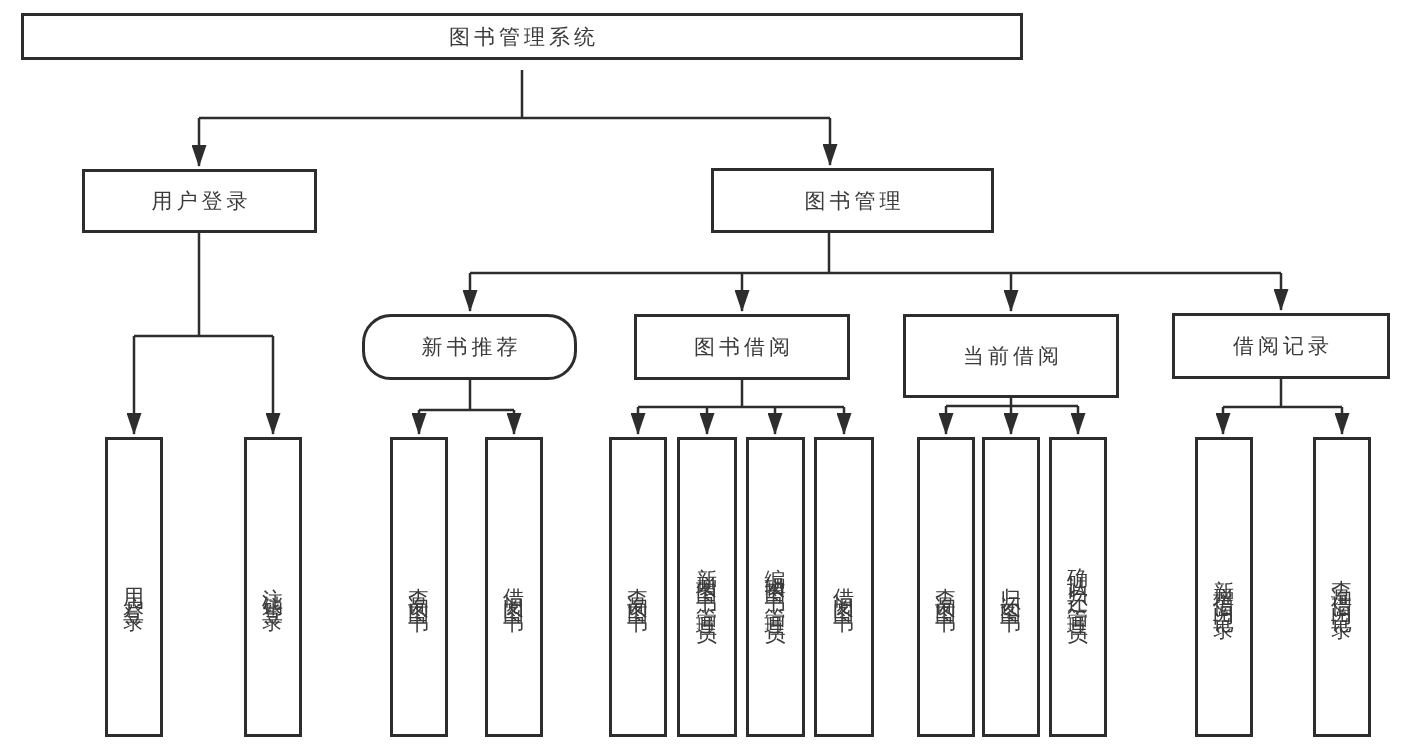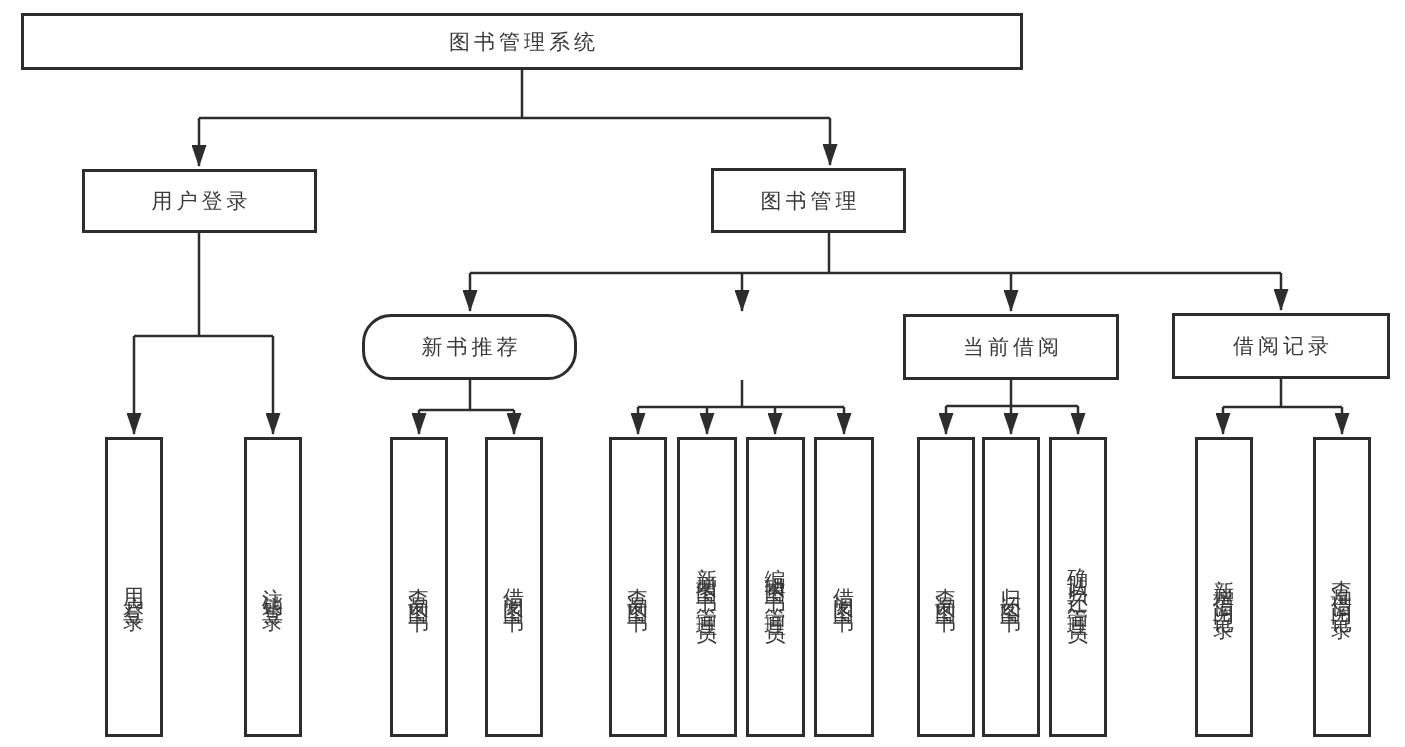--- a/index.html
+++ b/index.html
@@ -39,26 +39,26 @@
   }
   .v-node span {
     writing-mode: vertical-rl;
     text-orientation: mixed;
     letter-spacing: 8px;
     line-height: 1;
     white-space: nowrap;
   }
 
   
-  #n-root           { left: 21px;   top: 13px;  width: 1002px; height: 57px; }
+  #n-root           { left: 21px;   top: 13px;  width: 1002px; height: 47px; }
   #n-user-login     { left: 82px;   top: 169px; width: 235px;  height: 64px; }
-  #n-book-mgmt      { left: 711px;  top: 168px; width: 195px;  height: 65px; }
+  #n-book-mgmt      { left: 711px;  top: 168px; width: 283px;  height: 65px; }
   #n-new-book-rec   { left: 362px;  top: 314px; width: 215px;  height: 66px; border-radius: 29px; }
   #n-book-borrow    { left: 634px;  top: 314px; width: 216px;  height: 66px; }
-  #n-current-borrow { left: 903px;  top: 314px; width: 216px;  height: 66px; }
+  #n-current-borrow { left: 903px;  top: 314px; width: 216px;  height: 84px; }
   #n-borrow-record  { left: 1172px; top: 313px; width: 218px;  height: 66px; }
 
   
   #l-user-login  { left: 105px; }
   #l-logout      { left: 244px; }
   #l-nbr-query   { left: 390px; }
   #l-nbr-borrow  { left: 485px; }
   #l-bb-query    { left: 609px; }
   #l-bb-add      { left: 677px; width: 60px; }
   #l-bb-edit     { left: 746px; width: 59px; }
@@ -132,20 +132,23 @@
   <div class="node h-node" id="n-user-login">
     <span>用户登录</span>
   </div>
   <div class="node h-node" id="n-book-mgmt">
     <span>图书管理</span>
   </div>
 
   <div class="node h-node" id="n-new-book-rec">
     <span>新书推荐</span>
   </div>
+  <div class="node h-node" id="n-book-borrow">
+    <span>图书借阅</span>
+  </div>
   <div class="node h-node" id="n-current-borrow">
     <span>当前借阅</span>
   </div>
   <div class="node h-node" id="n-borrow-record">
     <span>借阅记录</span>
   </div>
 
   <div class="node v-node" id="l-user-login">
     <span>用户登录</span>
   </div>

